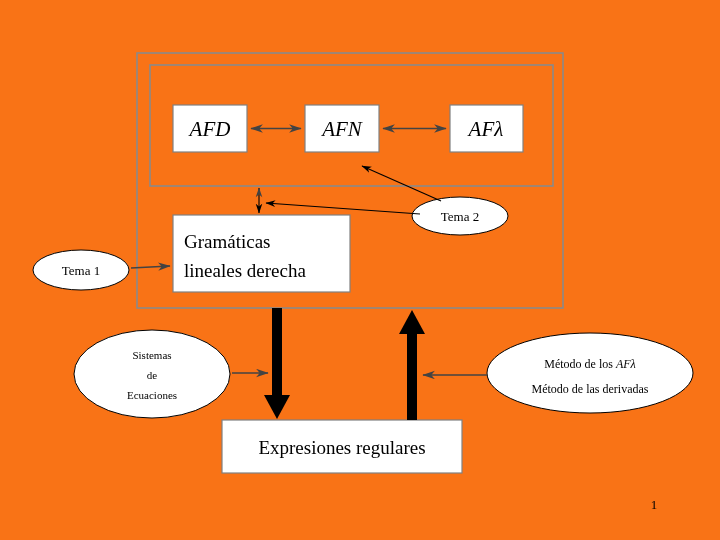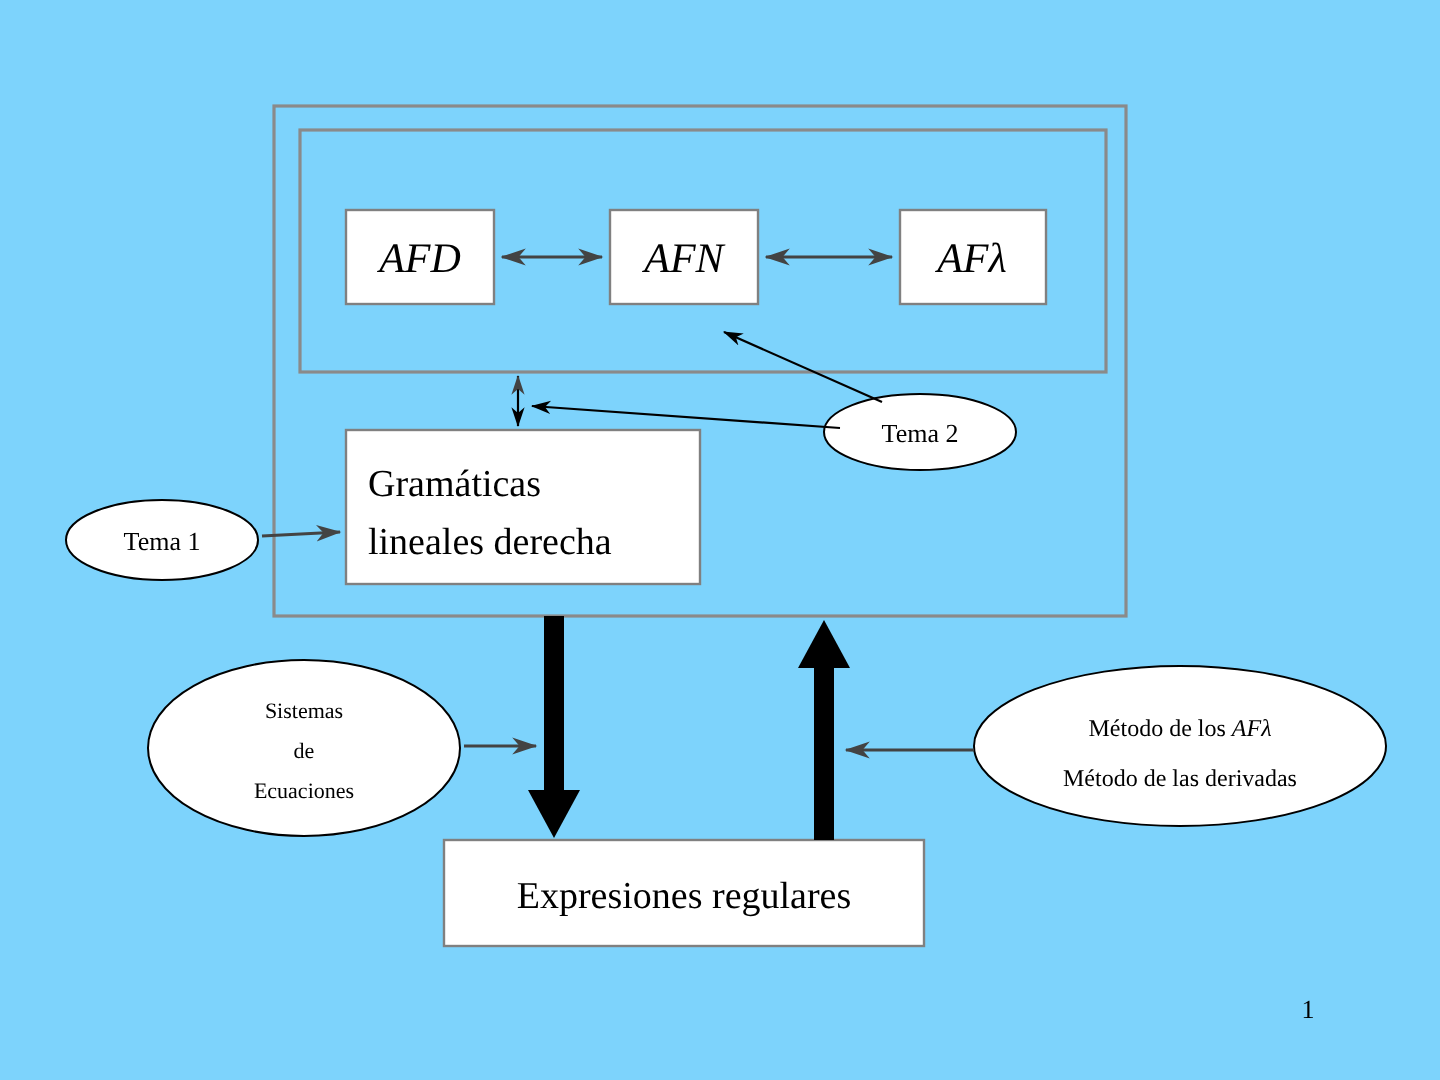--- a/index.html
+++ b/index.html
@@ -4,21 +4,21 @@
 <style>
   html, body {
     margin: 0;
     padding: 0;
     background: #ffffff;
   }
   #slide {
     position: relative;
     width: 720px;
     height: 540px;
-    background: #7dd3fc;
+    background: #f97316;
     overflow: hidden;
     font-family: "Liberation Serif", serif;
   }
   #slide svg {
     position: absolute;
     left: 0;
     top: 0;
   }
   .node-box {
     fill: #ffffff;

